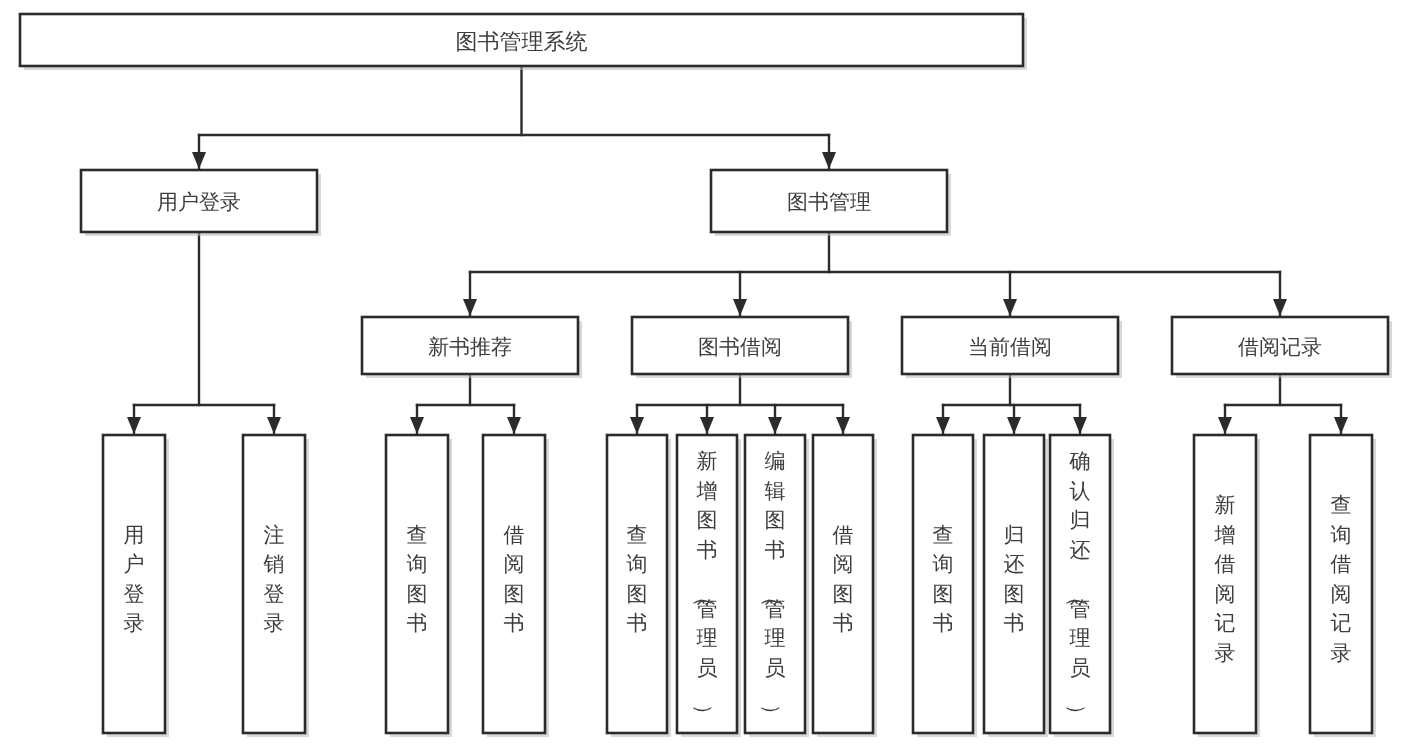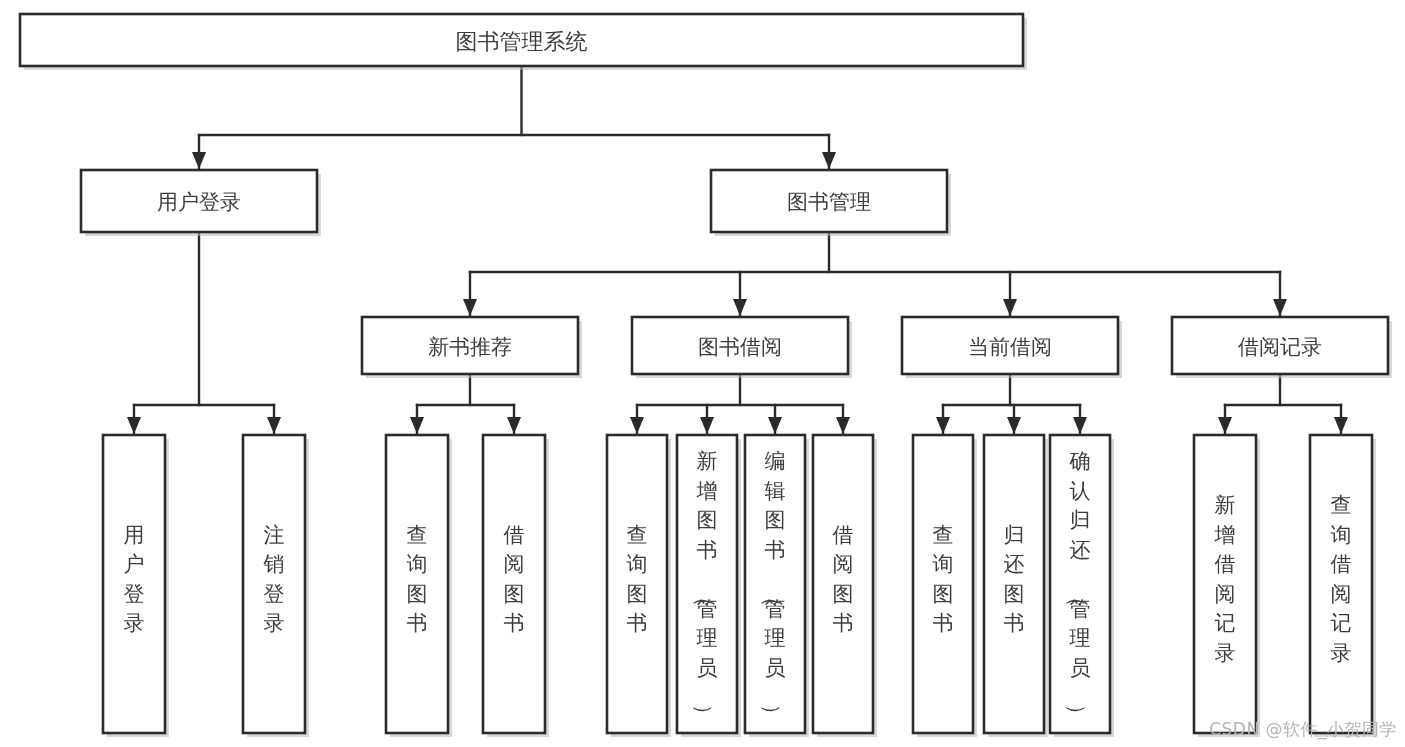--- a/index.html
+++ b/index.html
@@ -242,14 +242,13 @@
           <rect class="node-rect" x="1194" y="435" width="62" height="298"></rect>
           <text class="vlabel" x="1225" y="512.25"><tspan x="1225" dy="0">新</tspan><tspan x="1225" dy="29.5">增</tspan><tspan x="1225" dy="29.5">借</tspan><tspan x="1225" dy="29.5">阅</tspan><tspan x="1225" dy="29.5">记</tspan><tspan x="1225" dy="29.5">录</tspan></text>
         </g>
         <g>
           <rect class="node-shadow" x="1314" y="439" width="62" height="298"></rect>
           <rect class="node-rect" x="1310" y="435" width="62" height="298"></rect>
           <text class="vlabel" x="1341" y="512.25"><tspan x="1341" dy="0">查</tspan><tspan x="1341" dy="29.5">询</tspan><tspan x="1341" dy="29.5">借</tspan><tspan x="1341" dy="29.5">阅</tspan><tspan x="1341" dy="29.5">记</tspan><tspan x="1341" dy="29.5">录</tspan></text>
         </g>
       </g>
   </svg>
-  <div class="watermark">CSDN @软件_小贺同学</div>
 </div>
 
 </body></html>

